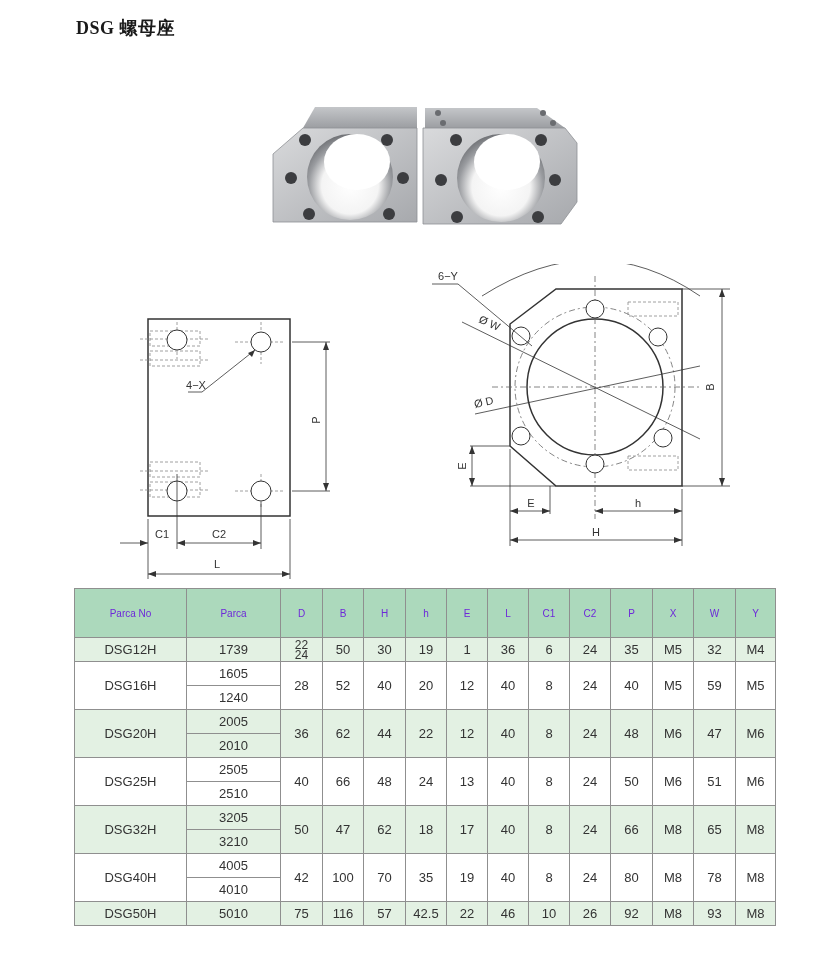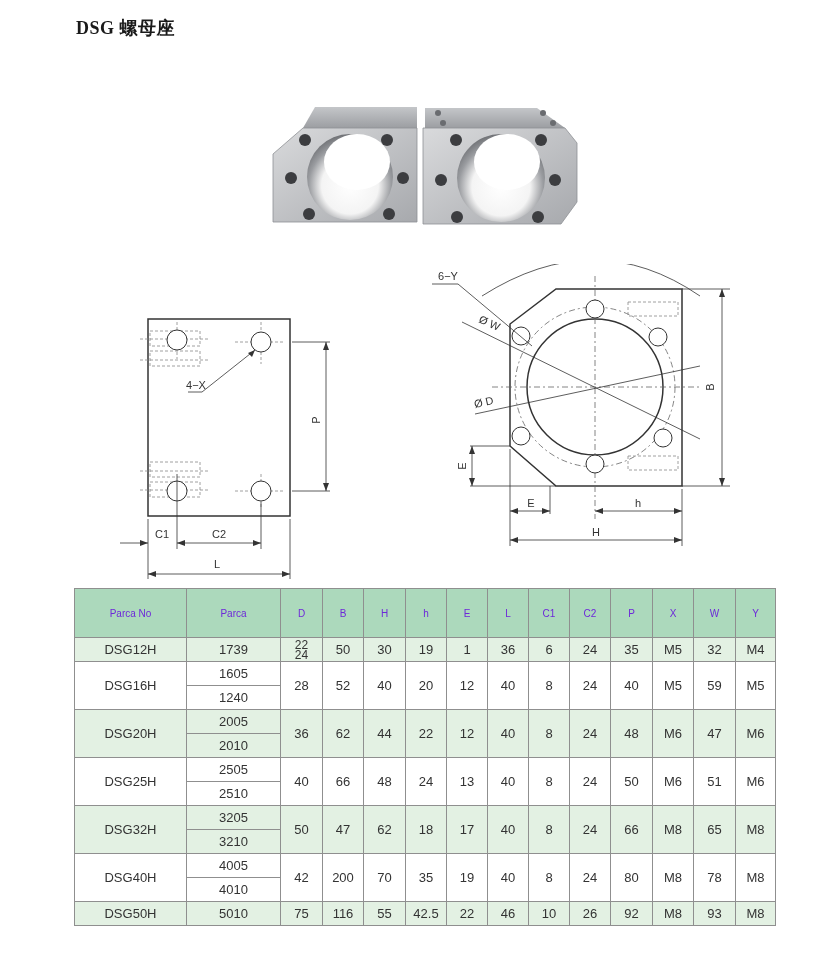--- a/index.html
+++ b/index.html
@@ -328,42 +328,42 @@
       <td rowspan="2">M8</td>
     </tr>
     <tr class="shaded">
       <td class="sub">3210</td>
     </tr>
 
     <tr class="plain">
       <td rowspan="2">DSG40H</td>
       <td class="sub">4005</td>
       <td rowspan="2">42</td>
-      <td rowspan="2">200</td>
+      <td rowspan="2">100</td>
       <td rowspan="2">70</td>
       <td rowspan="2">35</td>
       <td rowspan="2">19</td>
       <td rowspan="2">40</td>
       <td rowspan="2">8</td>
       <td rowspan="2">24</td>
       <td rowspan="2">80</td>
       <td rowspan="2">M8</td>
       <td rowspan="2">78</td>
       <td rowspan="2">M8</td>
     </tr>
     <tr class="plain">
       <td class="sub">4010</td>
     </tr>
 
     <tr class="shaded">
       <td class="sub">DSG50H</td>
       <td>5010</td>
       <td>75</td>
       <td>116</td>
-      <td>55</td>
+      <td>57</td>
       <td>42.5</td>
       <td>22</td>
       <td>46</td>
       <td>10</td>
       <td>26</td>
       <td>92</td>
       <td>M8</td>
       <td>93</td>
       <td>M8</td>
     </tr>

